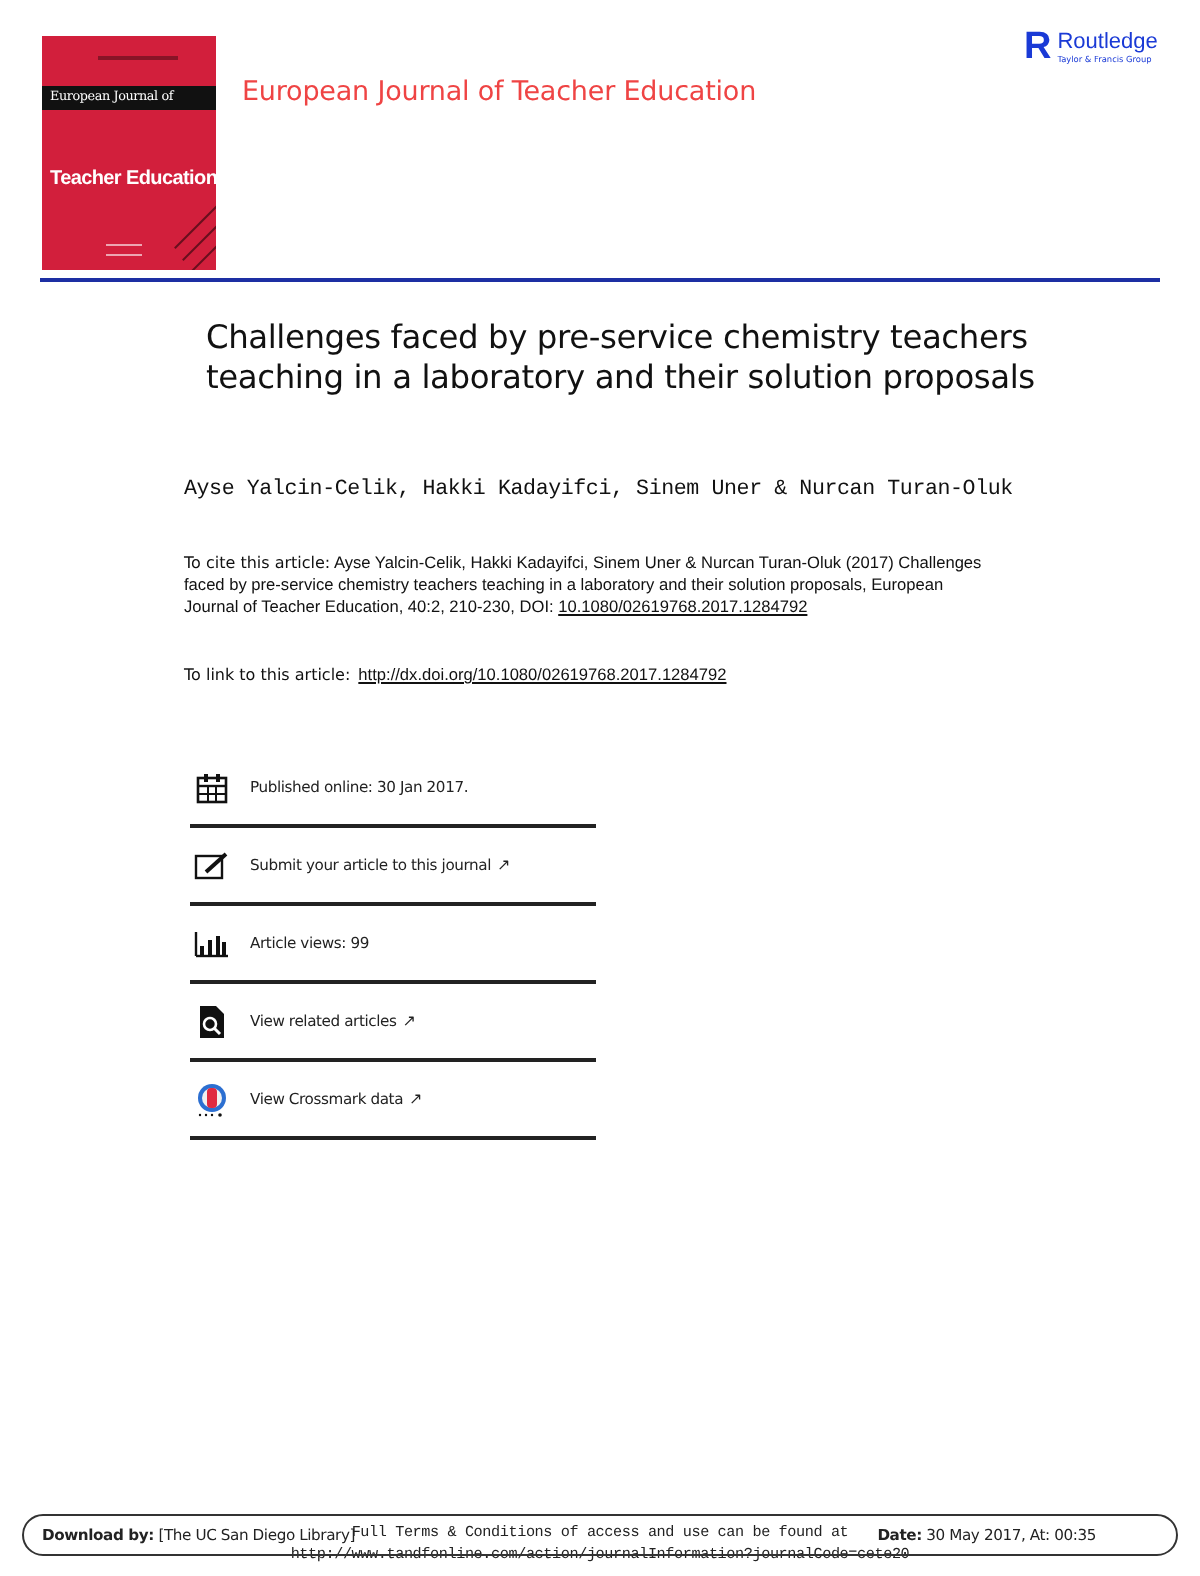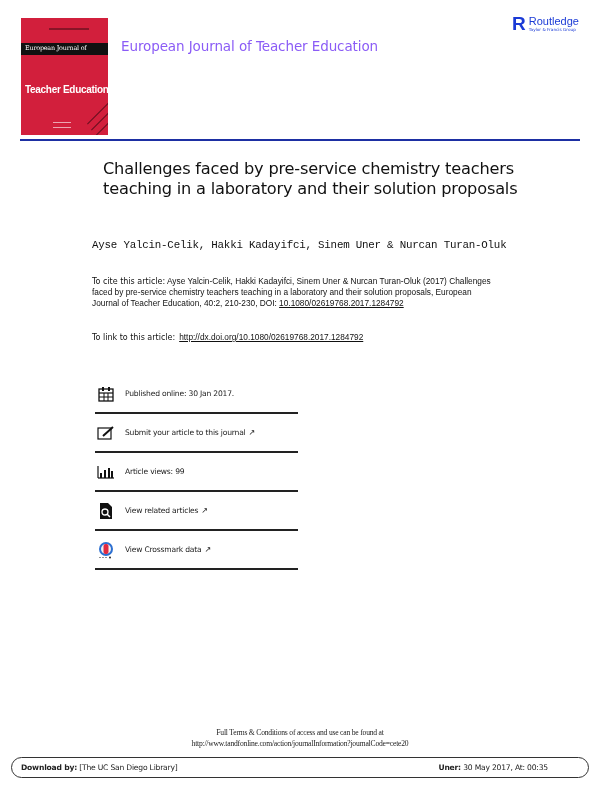--- a/index.html
+++ b/index.html
@@ -38,21 +38,21 @@
     }
     .cover .stripe {
       position: absolute; left: 62px; top: 95px; width: 30px; height: 1px;
       background: rgba(0,0,0,0.5); transform: rotate(-45deg);
     }
     .cover .stripe.s2 { top: 101px; left: 66px; }
     .cover .stripe.s3 { top: 107px; left: 70px; }
 
     .journal-title {
       position: absolute; left: 121px; top: 38px; font-size: 13.5px;
-      font-family: "DejaVu Sans", sans-serif; color: #8b5cf6; letter-spacing: -0.1px;
+      font-family: "DejaVu Sans", sans-serif; color: #ef4444; letter-spacing: -0.1px;
     }
     .logo {
       position: absolute; left: 512px; top: 15px; display: flex; align-items: flex-start;
       color: #1a3ad6;
     }
     .logo .r {
       font-family: "Liberation Sans", sans-serif; font-weight: bold; font-size: 19px;
       line-height: 18px; margin-right: 3px;
     }
     .logo .name { font-family: "Liberation Sans", sans-serif; font-size: 11px; line-height: 12px; }
@@ -94,22 +94,22 @@
     .info-row {
       display: flex; align-items: center; height: 37px; font-size: 7.6px;
       font-family: "DejaVu Sans", sans-serif; color: #222; letter-spacing: -0.2px;
     }
     .info-row .ic { width: 22px; height: 18px; margin-right: 8px; display: flex; align-items: center; justify-content: center; }
     .info-row .ext { font-size: 8px; margin-left: 3px; }
     .info-sep { height: 2px; background: #222; width: 203px; }
 
     
     .terms {
-      position: absolute; left: 0; top: 727px; width: 600px; text-align: center; font-size: 7.6px;
-      line-height: 11px; color: #222; font-family: Liberation Serif, serif; letter-spacing: -0.2px;
+      position: absolute; left: 0; top: 762px; width: 600px; text-align: center; font-size: 7.6px;
+      line-height: 11px; color: #222; font-family: Liberation Mono, monospace; letter-spacing: -0.2px;
     }
     .download-bar {
       position: absolute; left: 11px; top: 757px; width: 578px; height: 21px;
       border: 1.5px solid #333; border-radius: 11px; display: flex; align-items: center;
       justify-content: space-between; padding: 0 40px 0 9px; font-size: 7.6px;
       font-family: "DejaVu Sans", sans-serif; color: #222; letter-spacing: -0.2px;
     }
     .download-bar b { font-weight: bold; }
   </style>
 </head>
@@ -226,16 +226,16 @@
     <div class="info-sep"></div>
   </div>
 
   <div class="terms">
     <div>Full Terms &amp; Conditions of access and use can be found at</div>
     <div>http://www.tandfonline.com/action/journalInformation?journalCode=cete20</div>
   </div>
 
   <div class="download-bar">
     <span><b>Download by:</b><span> [The UC San Diego Library]</span></span>
-    <span><b>Uner:</b><span> 30 May 2017, At: 00:35</span></span>
+    <span><b>Date:</b><span> 30 May 2017, At: 00:35</span></span>
   </div>
 
 </div>
 
 </body></html>

